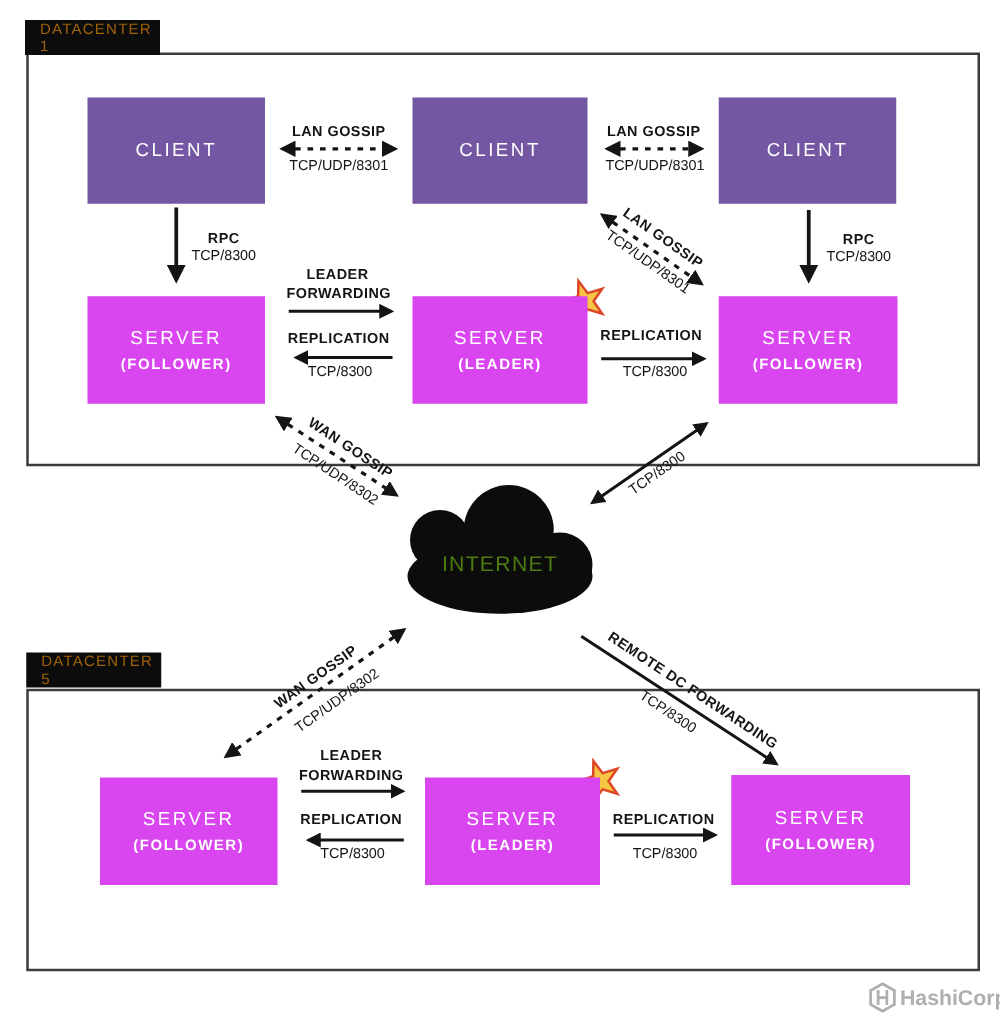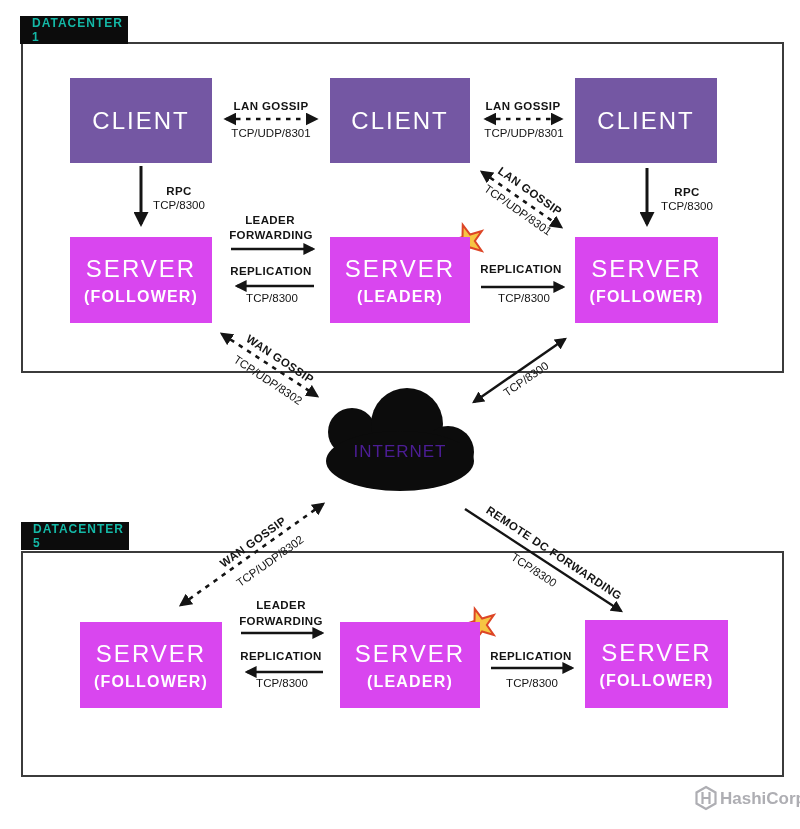--- a/index.html
+++ b/index.html
@@ -1,35 +1,35 @@
 <!DOCTYPE html>
 <html><head>
 <meta charset="utf-8">
 <style>
   html,body{margin:0;padding:0;background:#ffffff;}
   body{width:800px;height:829px;position:relative;overflow:hidden;
        font-family:"Liberation Sans",sans-serif;color:#111;}
   .abs{position:absolute;}
   .dc-rect{position:absolute;border:2px solid #3b3b3b;background:transparent;box-sizing:border-box;}
-  .dc-label{position:absolute;background:#0c0c0c;color:#14b8a6;font-size:12px;font-weight:700;
+  .dc-label{position:absolute;background:#0c0c0c;color:#a16207;font-size:12px;font-weight:400;
             letter-spacing:1px;display:flex;align-items:center;padding-left:12px;
             box-sizing:border-box;z-index:4;}
   .node{position:absolute;display:flex;flex-direction:column;align-items:center;
         justify-content:center;color:#fff;z-index:2;text-align:center;}
   .client{background:#7457a3;}
   .server{background:#d946ef;}
-  .node-title{font-size:24px;font-weight:400;letter-spacing:2px;}
-  .node-role{font-size:16px;font-weight:700;letter-spacing:1.2px;margin-top:5px;}
+  .node-title{font-size:15px;font-weight:400;letter-spacing:2px;}
+  .node-role{font-size:12px;font-weight:700;letter-spacing:1.2px;margin-top:5px;}
   .elabel{position:absolute;font-size:11.5px;white-space:nowrap;color:#141414;z-index:3;}
   .bold{font-weight:700;letter-spacing:0.4px;}
   svg.overlay{position:absolute;left:0;top:0;z-index:1;}
   .sl{stroke:#141414;stroke-width:2.4;fill:none;}
   .sl3{stroke:#141414;stroke-width:3;fill:none;}
   .ds{stroke:#141414;stroke-width:2.6;fill:none;stroke-dasharray:4.5 5.5;}
-  .cloud-text{position:absolute;color:#4c1d95;font-size:17px;letter-spacing:1px;z-index:3;}
+  .cloud-text{position:absolute;color:#4d7c0f;font-size:17px;letter-spacing:1px;z-index:3;}
   .logo-text{position:absolute;color:#aeaeb3;font-size:17px;font-weight:700;z-index:3;}
   .ctr{transform:translate(-50%,-50%);}
 </style>
 </head>
 <body>
 
 <div class="dc-rect" style="left:21px;top:42px;width:763px;height:331px;"></div>
 <div class="dc-label" style="left:20px;top:16px;width:108px;height:28px;">DATACENTER 1</div>
 
 <div class="dc-rect" style="left:21px;top:551px;width:763px;height:226px;"></div>

